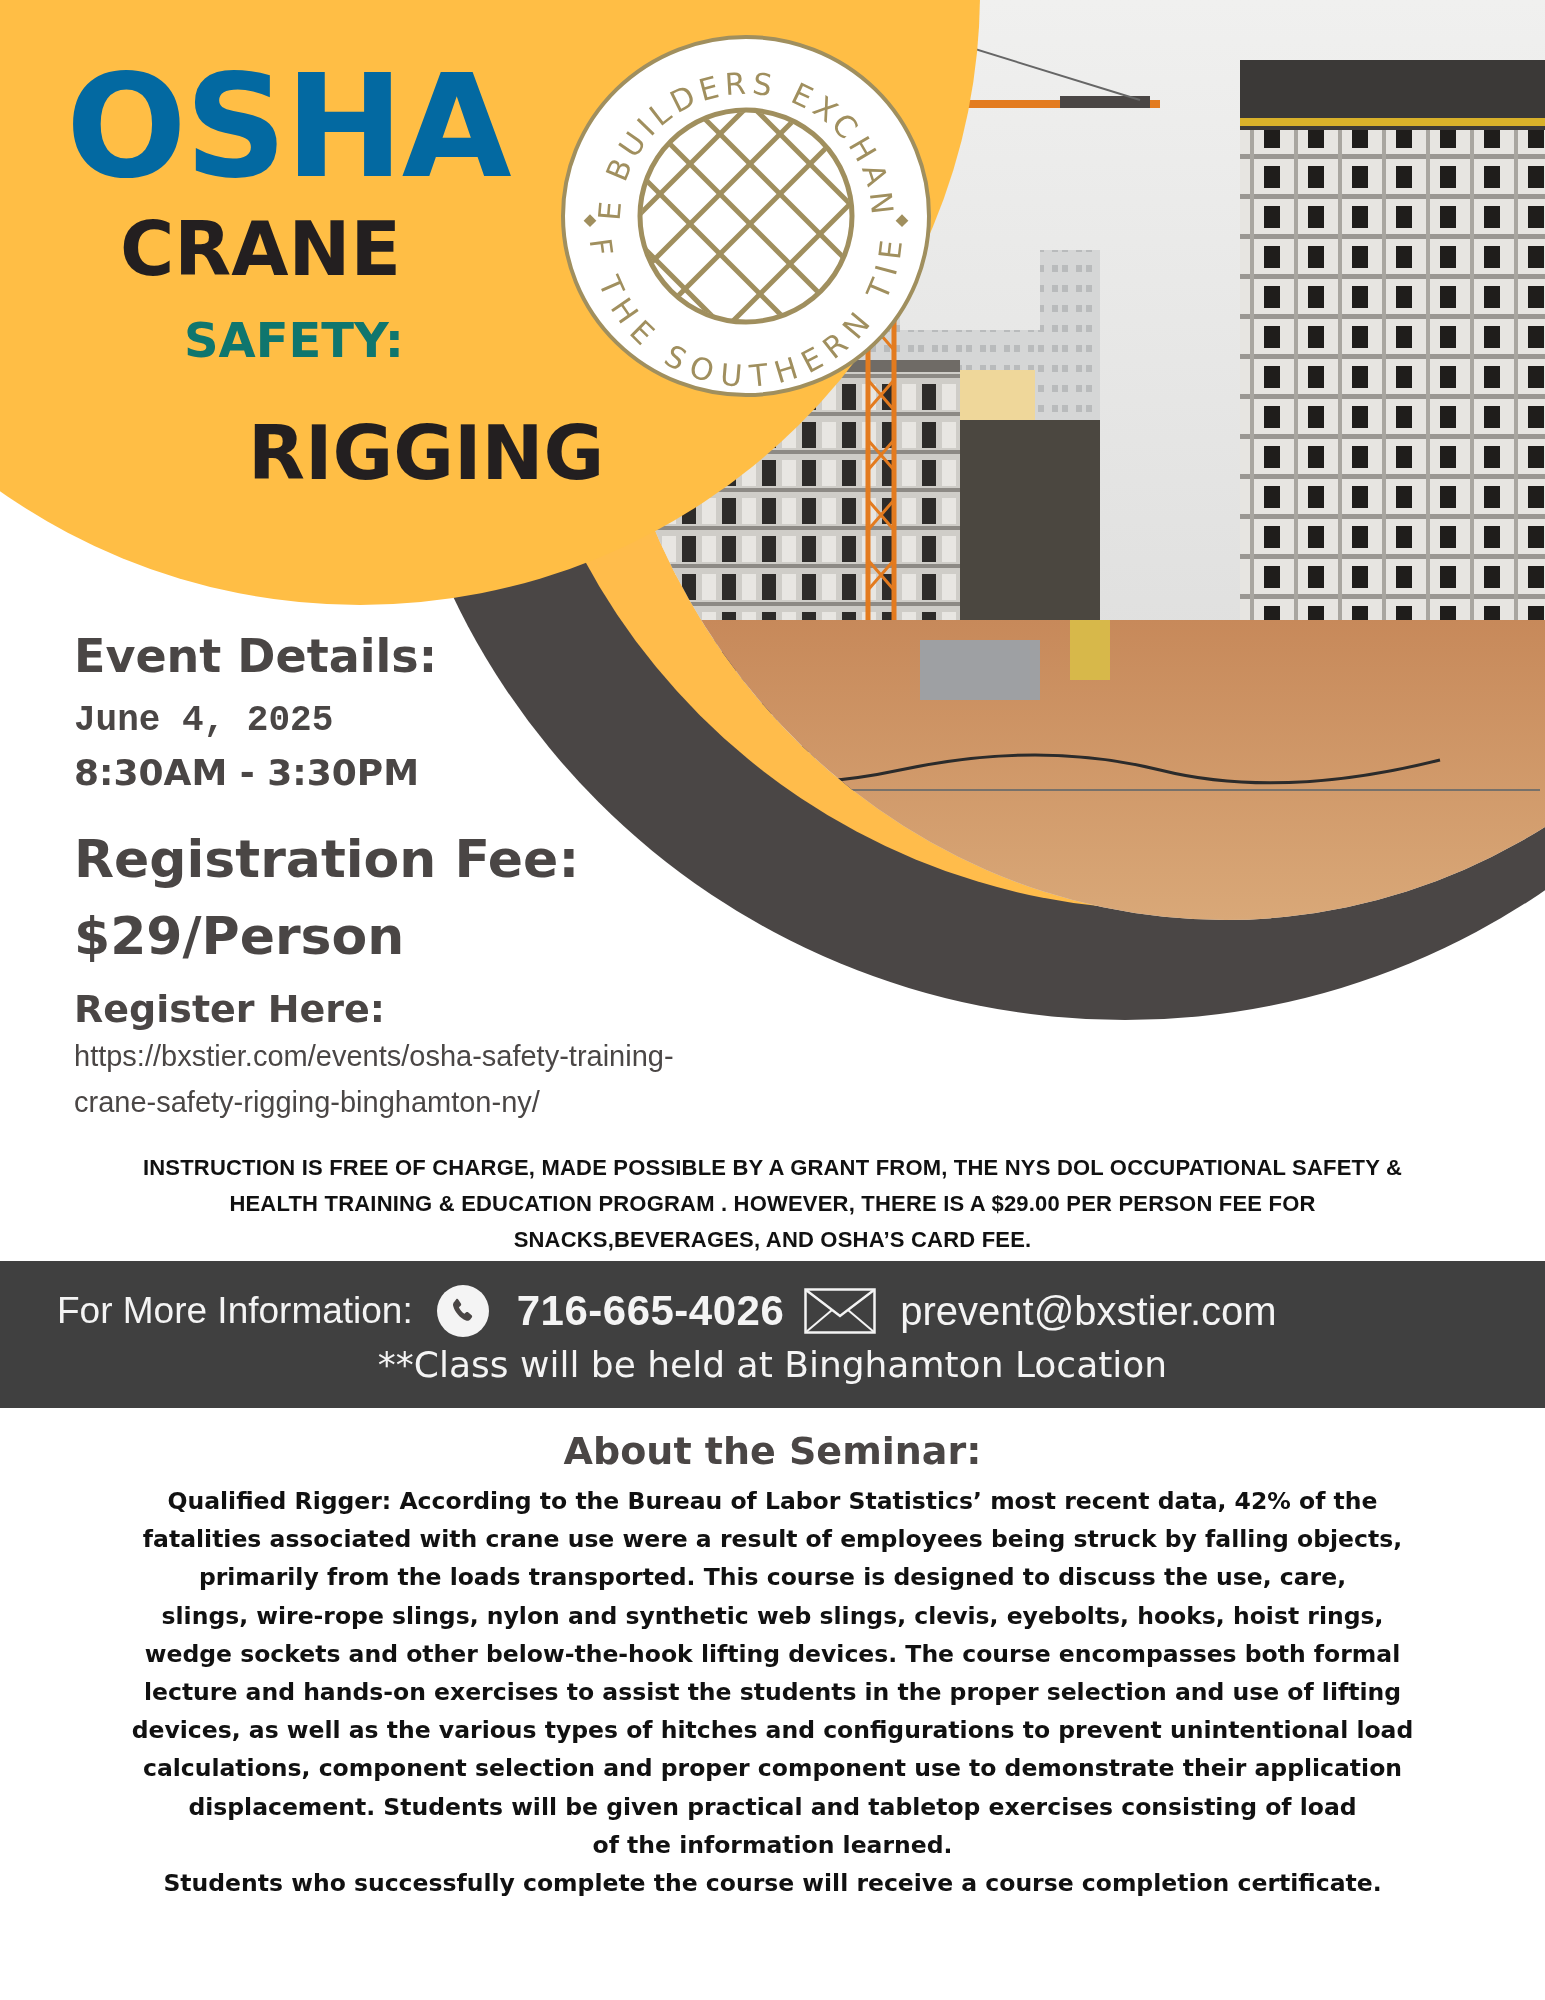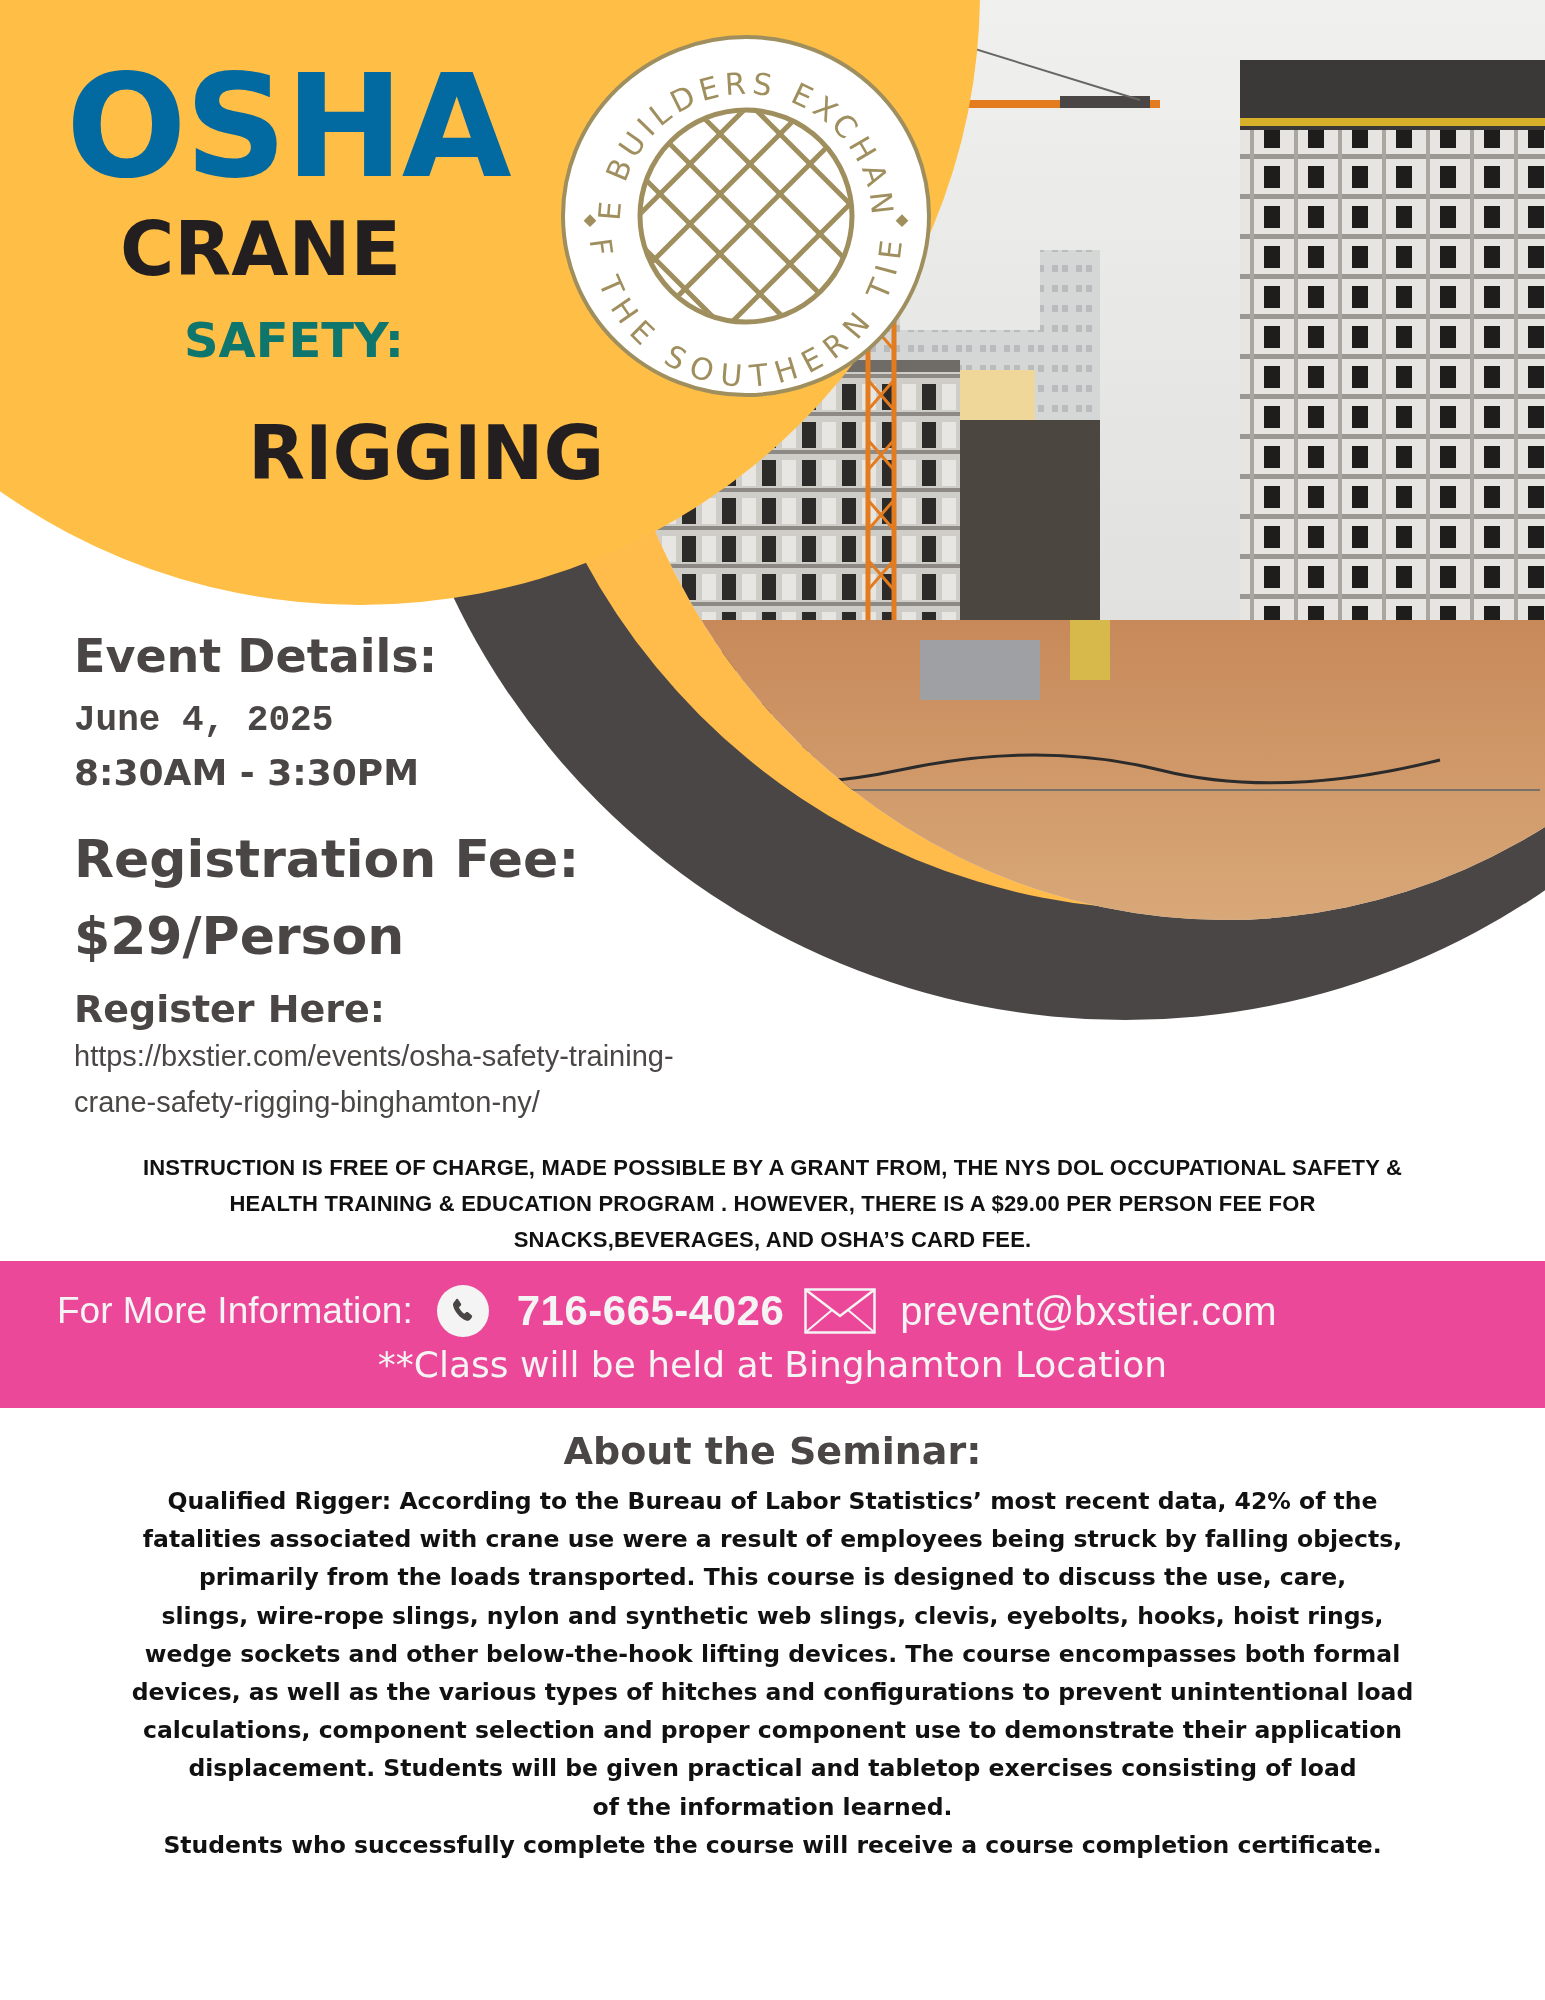--- a/index.html
+++ b/index.html
@@ -30,21 +30,21 @@
   .ev-time { left: 74px; top: 755px; font-size: 36px; }
   .fee-head { left: 74px; top: 833px; font-size: 52px; }
   .fee-val { left: 74px; top: 910px; font-size: 52px; }
   .reg-head { left: 74px; top: 990px; font-size: 38px; }
   .reg-url { left: 74px; top: 1033px; font-size: 29px; font-weight: 400; color: #4a4645; line-height: 46px; font-family: "Liberation Sans", sans-serif; width: 780px; }
   .reg-url a { color: #4a4645; text-decoration: none; }
 
   .notice { left: 60px; top: 1150px; width: 1425px; text-align: center; font-family: "Liberation Sans", sans-serif; font-weight: 700; font-size: 22px; line-height: 36px; color: #111; letter-spacing: 0.2px; }
 
   
-  .info-bar { left: 0; top: 1261px; width: 1545px; height: 147px; background: #ec4899; }
+  .info-bar { left: 0; top: 1261px; width: 1545px; height: 147px; background: #404040; }
   .info-row { position: absolute; left: 57px; top: 22px; height: 56px; display: flex; align-items: center; color: #f4f4f4; font-family: "Liberation Sans", sans-serif; }
   .info-label { font-size: 37px; margin-right: 24px; }
   .phone-icon { width: 52px; height: 52px; border-radius: 50%; background: #f4f4f4; display: flex; align-items: center; justify-content: center; margin-right: 28px; }
   .phone-num { font-size: 42px; font-weight: 700; margin-right: 20px; letter-spacing: 0.5px; }
   .mail-icon { width: 72px; height: 46px; margin-right: 24px; }
   .mail-addr { font-size: 40px; }
   .info-class { position: absolute; left: 0; width: 100%; top: 86px; text-align: center; color: #f4f4f4; font-weight: 400; font-size: 36px; line-height: 1; }
 
   
   .about-head { left: 0; width: 1545px; top: 1432px; text-align: center; color: #4a4645; font-weight: 700; font-size: 38px; line-height: 1; }
@@ -206,18 +206,19 @@
   <div class="info-class">**Class will be held at Binghamton Location</div>
 </div>
 
 <div class="abs about-head">About the Seminar:</div>
 <div class="abs about-body">
   <span>Qualified Rigger: According to the Bureau of Labor Statistics’ most recent data, 42% of the</span>
   <span>fatalities associated with crane use were a result of employees being struck by falling objects,</span>
   <span>primarily from the loads transported. This course is designed to discuss the use, care,</span>
   <span>slings, wire-rope slings, nylon and synthetic web slings, clevis, eyebolts, hooks, hoist rings,</span>
   <span>wedge sockets and other below-the-hook lifting devices. The course encompasses both formal</span>
+  <span>lecture and hands-on exercises to assist the students in the proper selection and use of lifting</span>
   <span>devices, as well as the various types of hitches and configurations to prevent unintentional load</span>
   <span>calculations, component selection and proper component use to demonstrate their application</span>
   <span>displacement. Students will be given practical and tabletop exercises consisting of load</span>
   <span>of the information learned.</span>
   <span>Students who successfully complete the course will receive a course completion certificate.</span>
 </div>
 
 </body></html>

